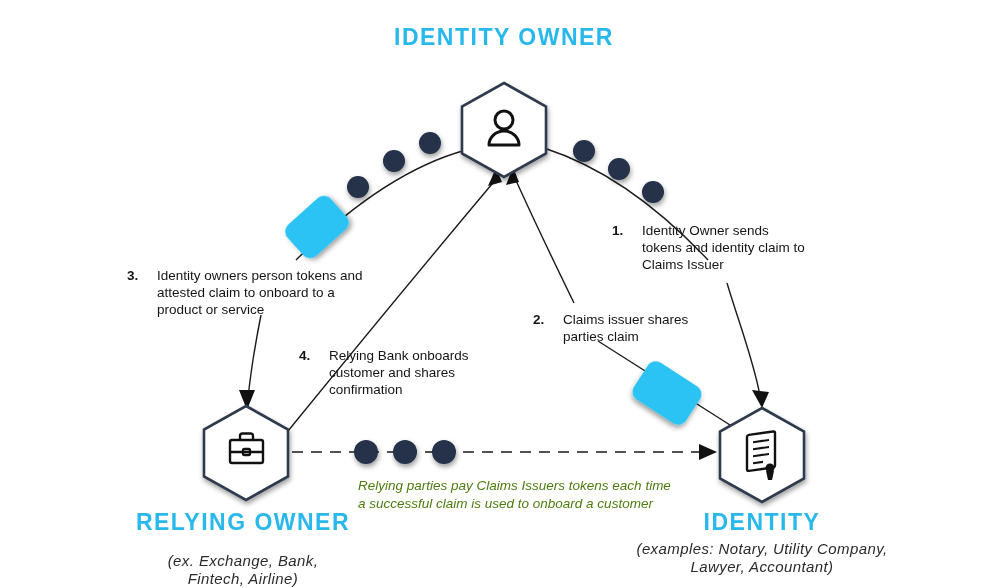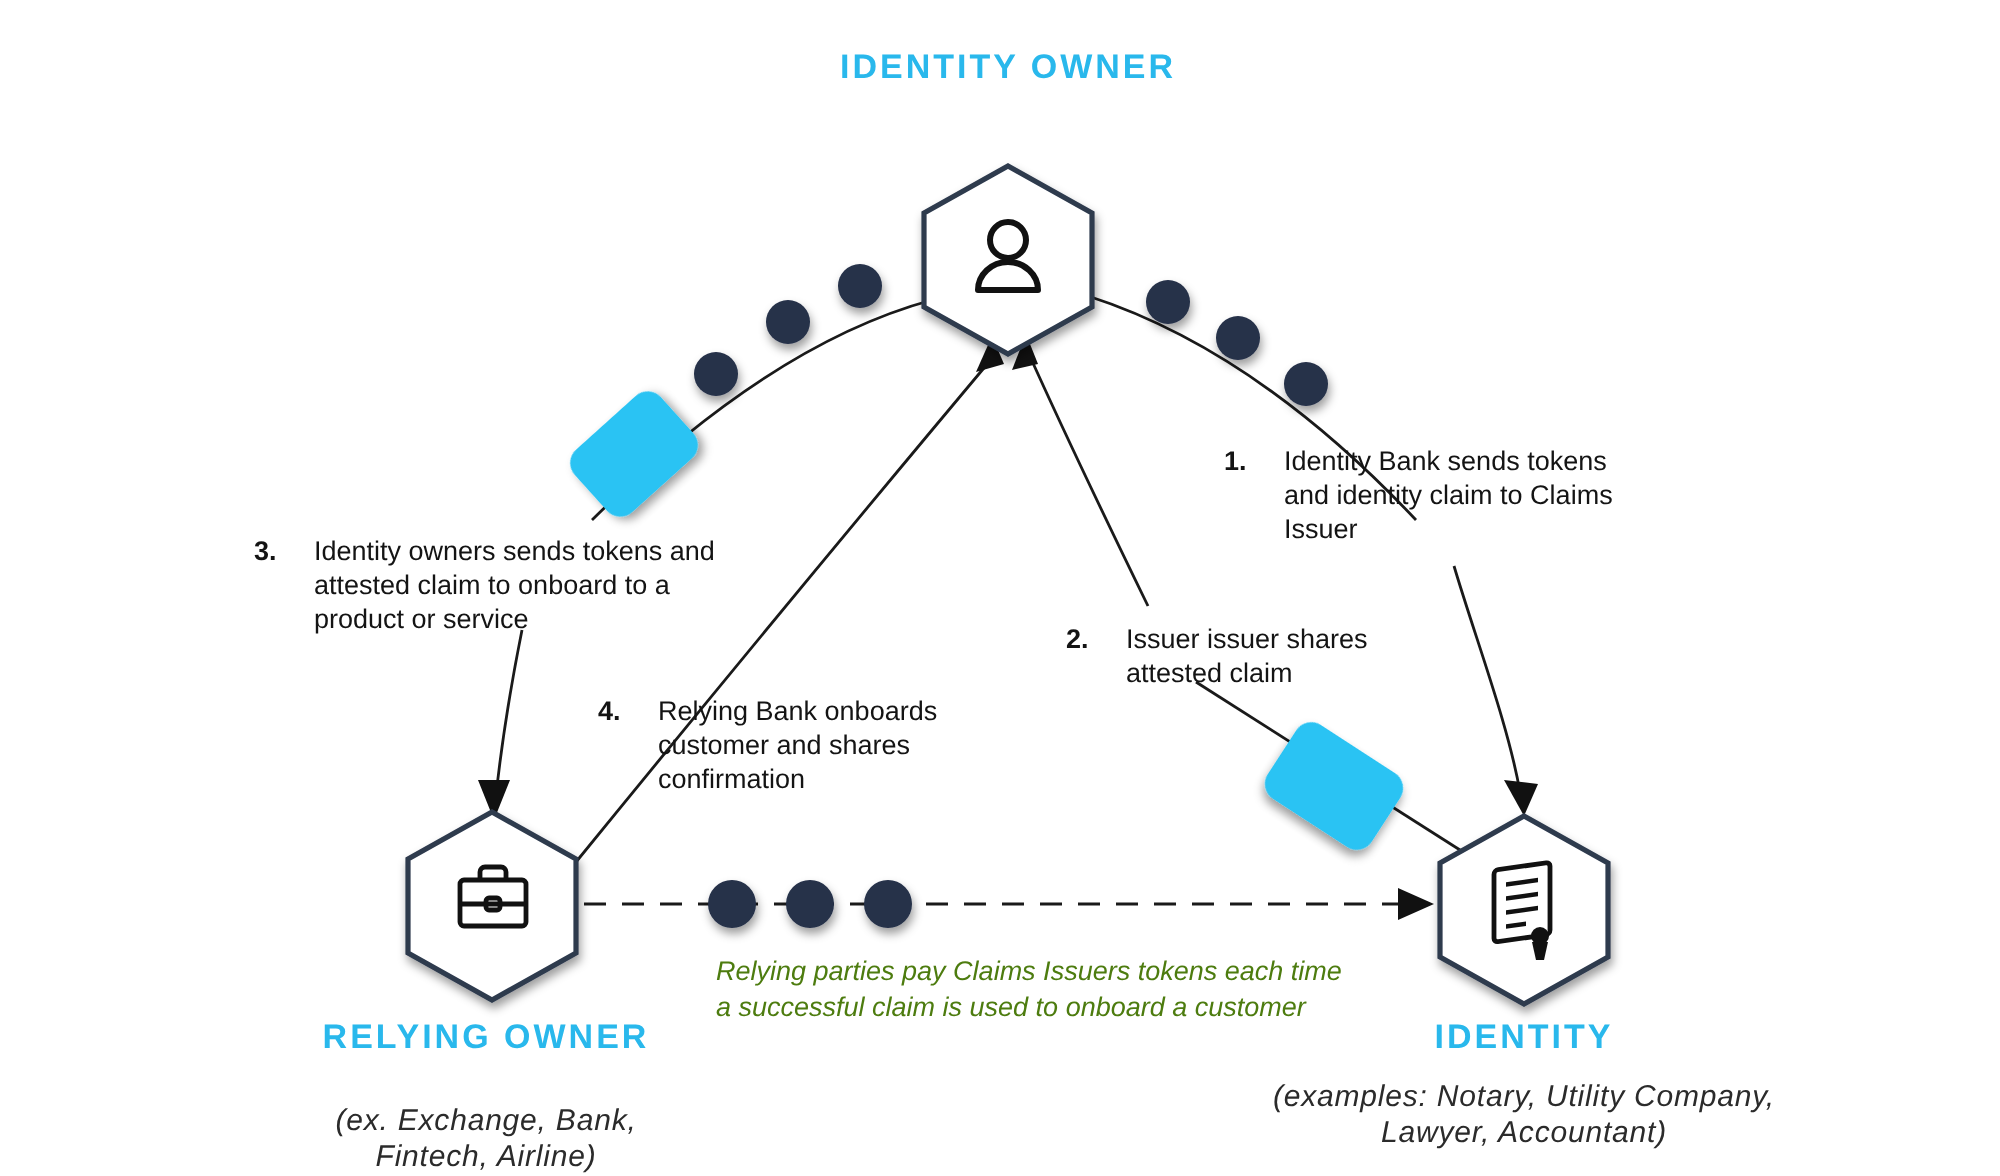--- a/index.html
+++ b/index.html
@@ -3,21 +3,21 @@
 <meta charset="utf-8">
 <style>
   html,body{margin:0;padding:0;background:#fff;}
   .stage{
     position:relative;width:1000px;height:588px;background:#ffffff;
     font-family:"Liberation Sans",sans-serif;overflow:hidden;
   }
   .stage svg{position:absolute;left:0;top:0;}
   .abs{position:absolute;}
   .node-title{
-    font-weight:700;font-size:17px;letter-spacing:1.5px;color:#29b8ec;
+    font-weight:700;font-size:23px;letter-spacing:1.5px;color:#29b8ec;
     text-align:center;white-space:nowrap;
   }
   .node-sub{
     font-style:italic;font-size:15px;color:#2b2b2b;text-align:center;
     letter-spacing:.4px;line-height:1.22;
   }
   .note{
     display:grid;grid-template-columns:16px auto;column-gap:14px;
     font-size:13.5px;color:#141414;line-height:1.27;
   }
@@ -110,31 +110,31 @@
         <circle cx="770" cy="468" r="4.5" fill="#111"></circle>
         <polygon points="766,471 774,471 772,480 768,480" fill="#111"></polygon>
       </g>
     </g>
   </svg>
 
   <div class="abs node-title" style="left:304px;top:24px;width:400px;">IDENTITY OWNER</div>
 
   <div class="abs note" style="left:612px;top:222px;width:196px;">
     <span class="num">1.</span>
-    <span class="txt" style="max-width:168px;">Identity Bank sends tokens and identity claim to Claims Issuer</span>
+    <span class="txt" style="max-width:168px;">Identity Owner sends tokens and identity claim to Claims Issuer</span>
   </div>
 
   <div class="abs note" style="left:533px;top:311px;width:176px;">
     <span class="num">2.</span>
-    <span class="txt" style="max-width:142px;">Issuer issuer shares attested claim</span>
+    <span class="txt" style="max-width:142px;">Claims issuer shares parties claim</span>
   </div>
 
   <div class="abs note" style="left:127px;top:267px;width:250px;">
     <span class="num">3.</span>
-    <span class="txt" style="max-width:216px;">Identity owners sends tokens and attested claim to onboard to a product or service</span>
+    <span class="txt" style="max-width:216px;">Identity owners person tokens and attested claim to onboard to a product or service</span>
   </div>
 
   <div class="abs note" style="left:299px;top:347px;width:190px;">
     <span class="num">4.</span>
     <span class="txt" style="max-width:158px;">Relying Bank onboards customer and shares confirmation</span>
   </div>
 
   <div class="abs footnote" style="left:358px;top:477px;width:318px;">Relying parties pay Claims Issuers tokens each time a successful claim is used to onboard a customer</div>
 
   <div class="abs node-title" style="left:93px;top:509px;width:300px;">RELYING OWNER</div>

